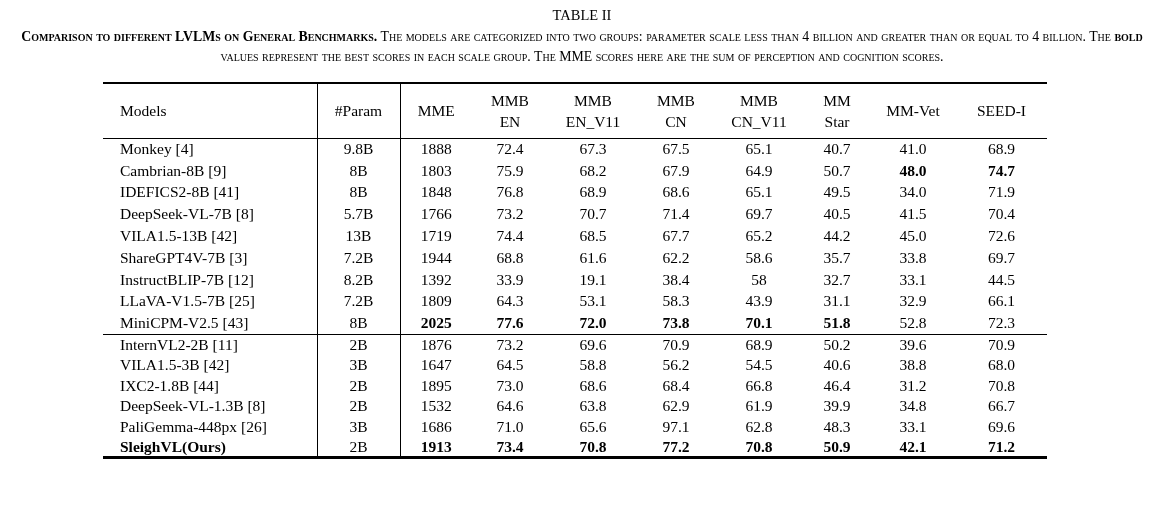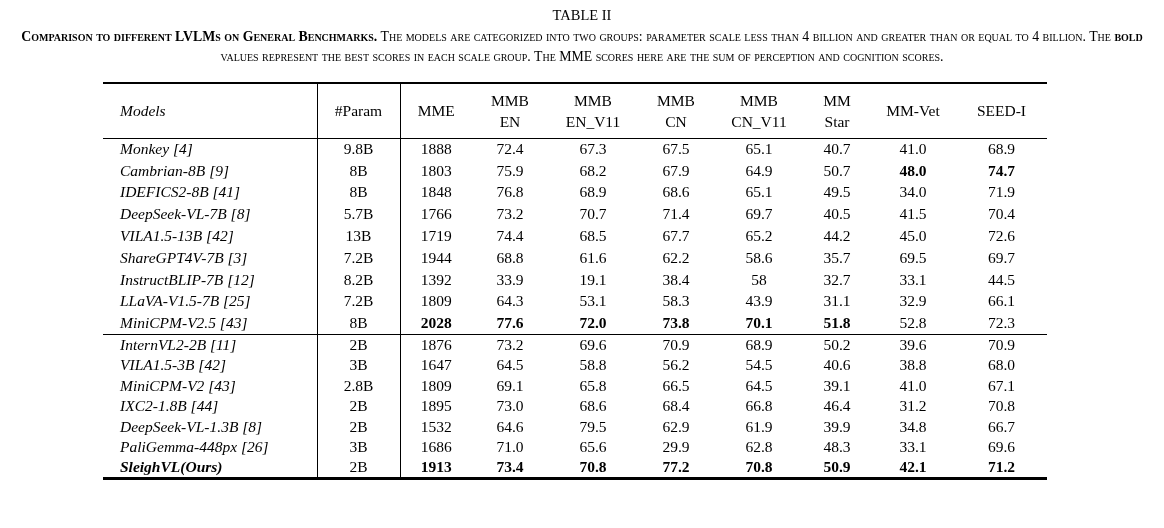--- a/index.html
+++ b/index.html
@@ -34,21 +34,21 @@
     border-top: 2px solid #000;
     border-bottom: 3px solid #000;
   }
   th, td { box-sizing: border-box; padding: 0; font-size: 15.5px; text-align: center; vertical-align: middle; }
   thead tr { height: 55px; border-bottom: 1px solid #000; }
   th { font-weight: normal; }
   th div { line-height: 21px; }
   tbody[data-group="0"] { border-bottom: 1px solid #000; }
   tbody[data-group="0"] tr { height: 21.8px; }
   tbody[data-group="1"] tr { height: 20.6px; }
-  .c0 { width: 214px; text-align: left; padding-left: 17px; border-right: 1px solid #000; font-style: italic; }
+  .c0 { width: 214px; text-align: left; padding-left: 17px; border-right: 1px solid #000; }
   .c1 { width: 83px;  border-right: 1px solid #000; }
   .c2 { width: 72px; }
   .c3 { width: 76px; }
   .c4 { width: 90px; }
   .c5 { width: 76px; }
   .c6 { width: 90px; }
   .c7 { width: 66px; }
   .c8 { width: 86px; }
   .c9 { width: 91px; }
 </style>
@@ -164,21 +164,21 @@
         </tr>
         <tr>
           <td class="c0">ShareGPT4V-7B [3]</td>
           <td class="c1">7.2B</td>
           <td class="c2">1944</td>
           <td class="c3">68.8</td>
           <td class="c4">61.6</td>
           <td class="c5">62.2</td>
           <td class="c6">58.6</td>
           <td class="c7">35.7</td>
-          <td class="c8">69.5</td>
+          <td class="c8">33.8</td>
           <td class="c9">69.7</td>
         </tr>
         <tr>
           <td class="c0">InstructBLIP-7B [12]</td>
           <td class="c1">8.2B</td>
           <td class="c2">1392</td>
           <td class="c3">33.9</td>
           <td class="c4">19.1</td>
           <td class="c5">38.4</td>
           <td class="c6">58</td>
@@ -194,21 +194,21 @@
           <td class="c4">53.1</td>
           <td class="c5">58.3</td>
           <td class="c6">43.9</td>
           <td class="c7">31.1</td>
           <td class="c8">32.9</td>
           <td class="c9">66.1</td>
         </tr>
         <tr>
           <td class="c0">MiniCPM-V2.5 [43]</td>
           <td class="c1">8B</td>
-          <td class="c2 b">2028</td>
+          <td class="c2 b">2025</td>
           <td class="c3 b">77.6</td>
           <td class="c4 b">72.0</td>
           <td class="c5 b">73.8</td>
           <td class="c6 b">70.1</td>
           <td class="c7 b">51.8</td>
           <td class="c8">52.8</td>
           <td class="c9">72.3</td>
         </tr>
       </tbody>
     <tbody data-group="1">
@@ -230,62 +230,50 @@
           <td class="c2">1647</td>
           <td class="c3">64.5</td>
           <td class="c4">58.8</td>
           <td class="c5">56.2</td>
           <td class="c6">54.5</td>
           <td class="c7">40.6</td>
           <td class="c8">38.8</td>
           <td class="c9">68.0</td>
         </tr>
         <tr>
-          <td class="c0">MiniCPM-V2 [43]</td>
-          <td class="c1">2.8B</td>
-          <td class="c2">1809</td>
-          <td class="c3">69.1</td>
-          <td class="c4">65.8</td>
-          <td class="c5">66.5</td>
-          <td class="c6">64.5</td>
-          <td class="c7">39.1</td>
-          <td class="c8">41.0</td>
-          <td class="c9">67.1</td>
-        </tr>
-        <tr>
           <td class="c0">IXC2-1.8B [44]</td>
           <td class="c1">2B</td>
           <td class="c2">1895</td>
           <td class="c3">73.0</td>
           <td class="c4">68.6</td>
           <td class="c5">68.4</td>
           <td class="c6">66.8</td>
           <td class="c7">46.4</td>
           <td class="c8">31.2</td>
           <td class="c9">70.8</td>
         </tr>
         <tr>
           <td class="c0">DeepSeek-VL-1.3B [8]</td>
           <td class="c1">2B</td>
           <td class="c2">1532</td>
           <td class="c3">64.6</td>
-          <td class="c4">79.5</td>
+          <td class="c4">63.8</td>
           <td class="c5">62.9</td>
           <td class="c6">61.9</td>
           <td class="c7">39.9</td>
           <td class="c8">34.8</td>
           <td class="c9">66.7</td>
         </tr>
         <tr>
           <td class="c0">PaliGemma-448px [26]</td>
           <td class="c1">3B</td>
           <td class="c2">1686</td>
           <td class="c3">71.0</td>
           <td class="c4">65.6</td>
-          <td class="c5">29.9</td>
+          <td class="c5">97.1</td>
           <td class="c6">62.8</td>
           <td class="c7">48.3</td>
           <td class="c8">33.1</td>
           <td class="c9">69.6</td>
         </tr>
         <tr>
           <td class="c0 b">SleighVL(Ours)</td>
           <td class="c1">2B</td>
           <td class="c2 b">1913</td>
           <td class="c3 b">73.4</td>

